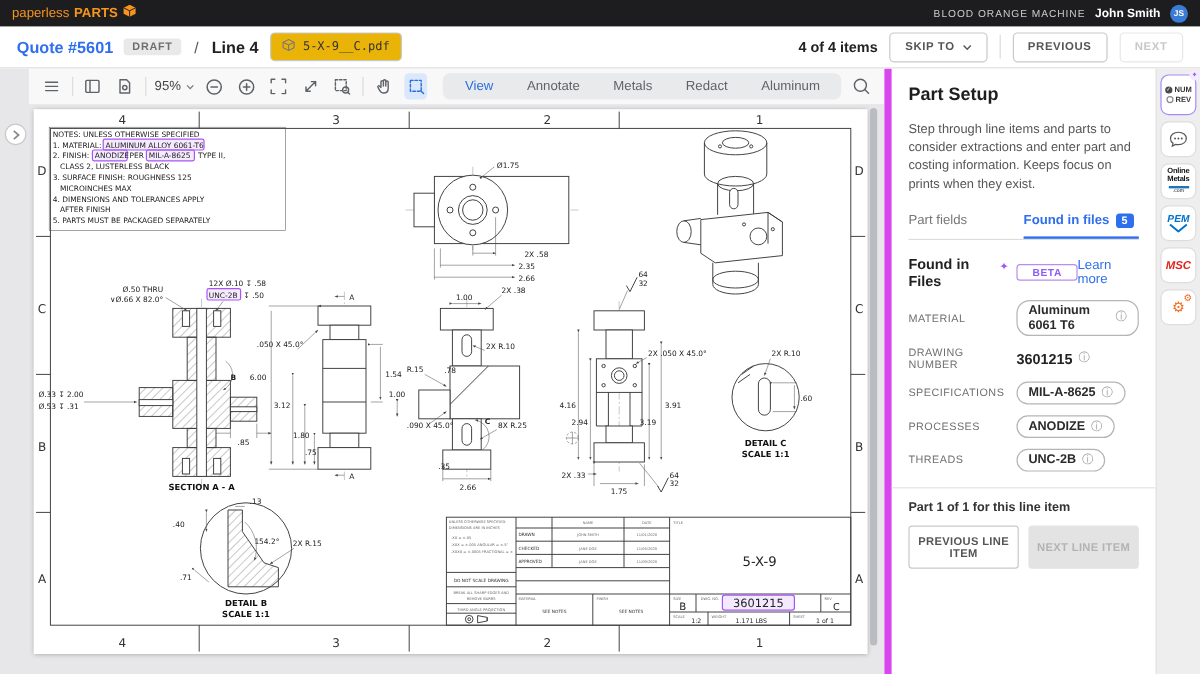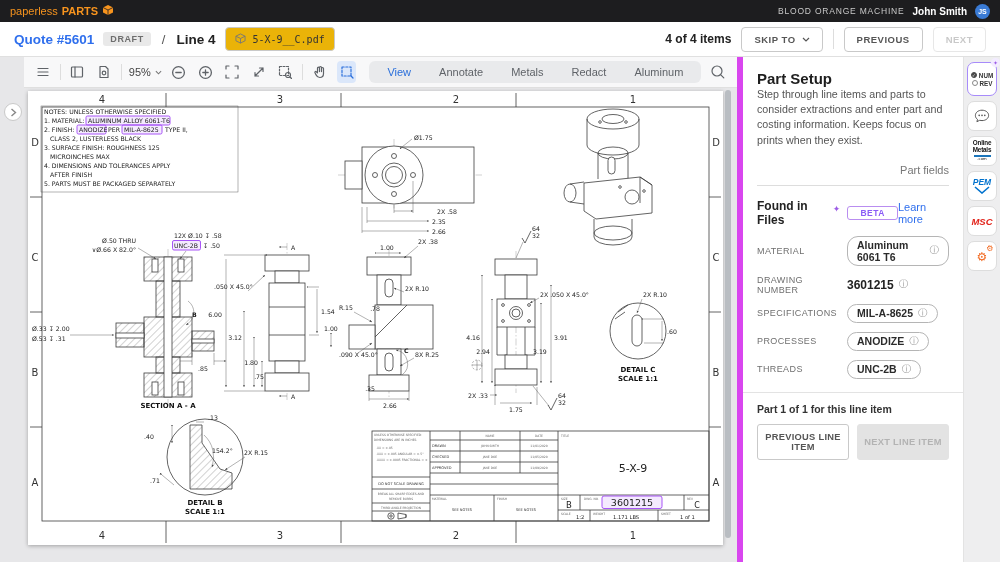--- a/index.html
+++ b/index.html
@@ -62,23 +62,23 @@
     background:#fff; border:1px solid #c9c9c9; display:flex; align-items:center;
     justify-content:center; cursor:pointer; }
   .expander svg { stroke:#888; fill:none; stroke-width:1.4; }
   .scrollbar { position:absolute; right:6px; top:2px; width:6px; height:448px;
     background:#b9bdc2; border-radius:3px; cursor:pointer; }
 
   
   .sidebar { position:absolute; top:57px; left:737px; width:226px; height:505px; background:#fff;
     border-left:6px solid #d946ef; padding:13px 14px; }
   .ps-title { font-size:15px; font-weight:bold; color:#1e1e1e; }
-  .ps-desc { font-size:10.7px; color:#555; line-height:1.42; margin-top:0; }
+  .ps-desc { font-size:10.7px; color:#555; line-height:1.42; margin-top:14px; }
   .ps-tabs { display:flex; border-bottom:1px solid #ddd; margin-top:10px; }
-  .ps-tab { flex:1; text-align:right; font-size:11px; color:#777; padding:6px 0 7px;
+  .ps-tab { flex:1; text-align:left; font-size:11px; color:#777; padding:6px 0 7px;
     cursor:pointer; background:none; border:none; border-bottom:2px solid transparent; }
   .ps-tab.active { color:#2f6fed; font-weight:bold; border-bottom:2px solid #2f6fed; }
   .tab-badge { background:#2f6fed; color:#fff; font-size:9px; font-weight:bold;
     padding:1px 5px; border-radius:3px; margin-left:5px; }
   .found-row { display:flex; align-items:center; margin-top:13px; }
   .found-title { font-size:12px; font-weight:bold; color:#222; }
   .sparkle { color:#9d5ce6; font-size:9px; margin-left:2px; position:relative; top:-4px; }
   .beta { border:1px solid #b98df0; color:#8b5cf6; font-size:8.5px; font-weight:bold;
     letter-spacing:.5px; padding:1px 12px; border-radius:3px; margin-left:7px; }
   .learn { margin-left:auto; color:#2f6fed; font-size:11px; cursor:pointer; }
@@ -579,20 +579,23 @@
     </div>
     <div class="scrollbar"></div>
   </div>
 </div>
 
 <div class="sidebar">
   <div class="ps-title">Part Setup</div>
   <div class="ps-desc">Step through line items and parts to consider extractions and enter part and costing information. Keeps focus on prints when they exist.</div>
   <div class="ps-tabs">
     <button class="ps-tab">Part fields</button>
+    <button class="ps-tab active">
+      <span>Found in files</span><span class="tab-badge">5</span>
+    </button>
   </div>
   <div class="found-row">
     <span class="found-title">Found in Files</span>
     <span class="sparkle">✦</span>
     <span class="beta">BETA</span>
     <span class="learn">Learn more</span>
   </div>
 
   <div class="frow">
     <span class="flabel">MATERIAL</span>

